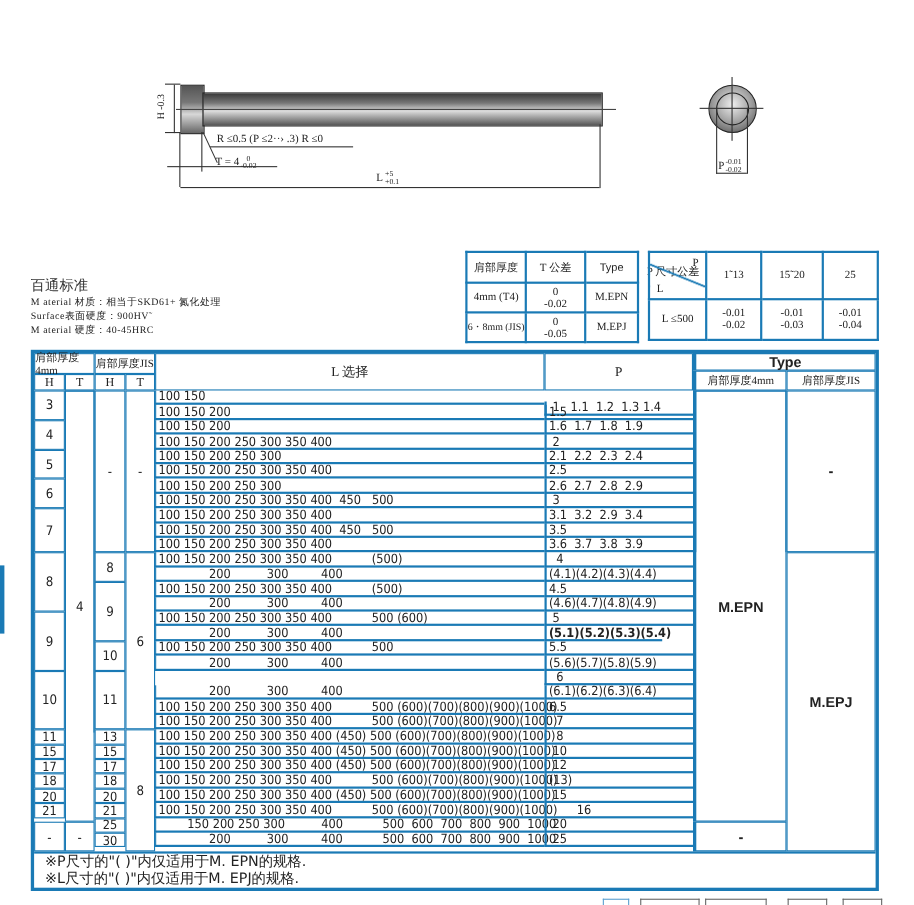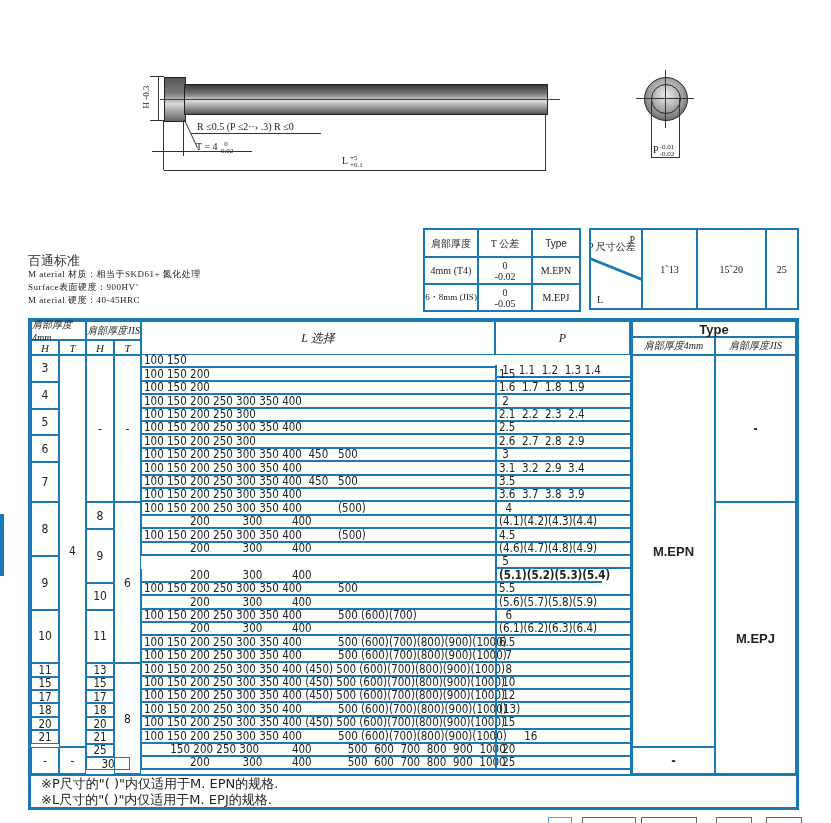--- a/index.html
+++ b/index.html
@@ -10,21 +10,21 @@
   .pin-body{left:184px;top:84px;width:362px;height:29px;background:linear-gradient(#3a3a3a,#777 30%,#dcdcdc 55%,#555);border:1px solid #222;}
   .axis{background:#333;height:1px;}
   .vline{background:#333;width:1px;}
   .dim-text{font-size:10px;font-family:"Liberation Serif",serif;}
   table.tol{border-collapse:collapse;font-family:"Liberation Serif",serif;font-size:10px;}
   table.tol td{border:2px solid #1a7ab5;text-align:center;padding:0;line-height:11px;}
   .main{left:28px;top:318px;width:771px;height:492px;border:3px solid #1a7ab5;box-sizing:border-box;}
   .cell{position:absolute;box-sizing:border-box;border:1px solid #1a7ab5;display:flex;align-items:center;justify-content:center;font-size:12px;}
   .row-l{position:absolute;box-sizing:border-box;border-bottom:2px solid #1a7ab5;font-size:11.5px;line-height:12px;white-space:pre;padding-left:2px;font-family:"DejaVu Sans Condensed","DejaVu Sans",sans-serif;display:flex;align-items:flex-end;}
   .row-p{position:absolute;box-sizing:border-box;border-bottom:2px solid #1a7ab5;font-size:11.5px;line-height:12px;white-space:pre;padding-left:2px;display:flex;align-items:flex-end;}
-  .hdr{font-family:"Liberation Serif",serif;font-size:11px;font-style:italic;}
+  .hdr{font-family:"Liberation Serif",serif;font-size:11px;}
   .note{font-size:13px;font-family:"DejaVu Sans",sans-serif;}
   .type-big{font-weight:bold;font-family:"Liberation Sans",sans-serif;font-size:13px;}
 </style>
 </head>
 <body>
 
 <div>
   <div class="abs vline" style="left:150px;top:76px;height:1px;width:14px;background:#333"></div>
   <div class="abs vline" style="left:150px;top:120px;height:1px;width:14px;background:#333"></div>
   <div class="abs vline" style="left:158px;top:77px;height:44px;"></div>
@@ -93,20 +93,35 @@
 <table class="abs tol" style="left:589px;top:228px;width:210px;height:82px;">
   <tbody>
       <tr style="height:30px">
     <td style="width:50px;position:relative;background:linear-gradient(to top right,transparent calc(50% - 1px),#1a7ab5 50%,transparent calc(50% + 1px)) ,#fff;background:linear-gradient(22deg,transparent 48%,#1a7ab5 49%,#1a7ab5 51%,transparent 52%);">
       <span style="position:absolute;right:6px;top:4px;">P</span>
       <span style="position:absolute;left:6px;bottom:3px;">L</span>
     </td>
     <td>1˜13</td>
     <td>15˜20</td>
     <td>25</td>
+  </tr>
+  <tr style="height:26px">
+    <td>L ≤500</td>
+    <td>
+          <div>-0.01</div>
+          <div>-0.02</div>
+        </td>
+    <td>
+          <div>-0.01</div>
+          <div>-0.03</div>
+        </td>
+    <td>
+          <div>-0.01</div>
+          <div>-0.04</div>
+        </td>
   </tr>
 </tbody>
   </table>
 
 <div class="abs" style="left:0;top:514px;width:4px;height:62px;background:#1a7ab5;"></div>
 
 <div class="abs main">
 
   <div class="cell hdr" style="left:0;top:0;width:55px;height:19px;font-size:10px;">肩部厚度4mm</div>
   <div class="cell hdr" style="left:55px;top:0;width:55px;height:19px;font-size:10px;">肩部厚度JIS</div>
@@ -167,28 +182,28 @@
     <div class="row-l" style="left: 110px; top: 168px; width: 354px; height: 13.4px; border-left: 1px solid rgb(26, 122, 181);">100 150 200 250 300 350 400</div>
     <div class="row-p" style="left: 464px; top: 168px; width: 135px; height: 13.4px; border-left: 2px solid rgb(26, 122, 181);">3.6  3.7  3.8  3.9</div>
     <div class="row-l" style="left: 110px; top: 181.4px; width: 354px; height: 13.4px; border-left: 1px solid rgb(26, 122, 181);">100 150 200 250 300 350 400           (500)</div>
     <div class="row-p" style="left: 464px; top: 181.4px; width: 135px; height: 13.4px; border-left: 2px solid rgb(26, 122, 181);">  4</div>
     <div class="row-l" style="left: 110px; top: 194.8px; width: 354px; height: 13.4px; border-left: 1px solid rgb(26, 122, 181);">              200          300         400</div>
     <div class="row-p" style="left: 464px; top: 194.8px; width: 135px; height: 13.4px; border-left: 2px solid rgb(26, 122, 181);">(4.1)(4.2)(4.3)(4.4)</div>
     <div class="row-l" style="left: 110px; top: 208.2px; width: 354px; height: 13.4px; border-left: 1px solid rgb(26, 122, 181);">100 150 200 250 300 350 400           (500)</div>
     <div class="row-p" style="left: 464px; top: 208.2px; width: 135px; height: 13.4px; border-left: 2px solid rgb(26, 122, 181);">4.5</div>
     <div class="row-l" style="left: 110px; top: 221.6px; width: 354px; height: 13.4px; border-left: 1px solid rgb(26, 122, 181);">              200          300         400</div>
     <div class="row-p" style="left: 464px; top: 221.6px; width: 135px; height: 13.4px; border-left: 2px solid rgb(26, 122, 181);">(4.6)(4.7)(4.8)(4.9)</div>
+    <div class="row-l" style="left: 110px; top: 235px; width: 354px; height: 13.4px; border-left: 1px solid rgb(26, 122, 181);">100 150 200 250 300 350 400           500 (600)</div>
     <div class="row-p" style="left: 464px; top: 235px; width: 135px; height: 13.4px; border-left: 2px solid rgb(26, 122, 181);"> 5</div>
     <div class="row-l" style="left: 110px; top: 248.4px; width: 354px; height: 13.4px; border-left: 1px solid rgb(26, 122, 181);">              200          300         400</div>
     <div class="row-p" style="left: 464px; top: 248.4px; width: 107px; height: 13.4px; border-left: 2px solid rgb(26, 122, 181); font-weight: bold;">(5.1)(5.2)(5.3)(5.4)</div>
     <div class="row-l" style="left: 110px; top: 261.8px; width: 354px; height: 13.4px; border-left: 1px solid rgb(26, 122, 181);">100 150 200 250 300 350 400           500</div>
     <div class="row-p" style="left: 464px; top: 261.8px; width: 135px; height: 13.4px; border-left: 2px solid rgb(26, 122, 181);">5.5</div>
     <div class="row-l" style="left: 110px; top: 275.2px; width: 354px; height: 13.4px; border-left: 1px solid rgb(26, 122, 181);">              200          300         400</div>
     <div class="row-p" style="left: 464px; top: 275.2px; width: 135px; height: 13.4px; border-left: 2px solid rgb(26, 122, 181);">(5.6)(5.7)(5.8)(5.9)</div>
-    <div class="row-l" style="left: 110px; top: 288.6px; width: 354px; height: 13.4px; border-left: 1px solid rgb(26, 122, 181);">100 150 200 250 300 350 400           500 (600)(700)</div>
     <div class="row-p" style="left: 464px; top: 288.6px; width: 135px; height: 13.4px; border-left: 2px solid rgb(26, 122, 181);">  6</div>
     <div class="row-l" style="left: 110px; top: 302px; width: 354px; height: 13.4px; border-left: 1px solid rgb(26, 122, 181);">              200          300         400</div>
     <div class="row-p" style="left: 464px; top: 302px; width: 135px; height: 13.4px; border-left: 2px solid rgb(26, 122, 181);">(6.1)(6.2)(6.3)(6.4)</div>
     <div class="row-l" style="left: 110px; top: 315.4px; width: 354px; height: 13.4px; border-left: 1px solid rgb(26, 122, 181);">100 150 200 250 300 350 400           500 (600)(700)(800)(900)(1000)</div>
     <div class="row-p" style="left: 464px; top: 315.4px; width: 135px; height: 13.4px; border-left: 2px solid rgb(26, 122, 181);">6.5</div>
     <div class="row-l" style="left: 110px; top: 328.8px; width: 354px; height: 13.4px; border-left: 1px solid rgb(26, 122, 181);">100 150 200 250 300 350 400           500 (600)(700)(800)(900)(1000)</div>
     <div class="row-p" style="left: 464px; top: 328.8px; width: 135px; height: 13.4px; border-left: 2px solid rgb(26, 122, 181);">  7</div>
     <div class="row-l" style="left: 110px; top: 342.2px; width: 354px; height: 13.4px; border-left: 1px solid rgb(26, 122, 181);">100 150 200 250 300 350 400 (450) 500 (600)(700)(800)(900)(1000)</div>
     <div class="row-p" style="left: 464px; top: 342.2px; width: 135px; height: 13.4px; border-left: 2px solid rgb(26, 122, 181);">  8</div>
     <div class="row-l" style="left: 110px; top: 355.6px; width: 354px; height: 13.4px; border-left: 1px solid rgb(26, 122, 181);">100 150 200 250 300 350 400 (450) 500 (600)(700)(800)(900)(1000)</div>
@@ -223,21 +238,21 @@
     <div class="cell" style="left: 55px; top: 208.2px; width: 28px; height: 53.6px;">9</div>
     <div class="cell" style="left: 55px; top: 261.8px; width: 28px; height: 26.8px;">10</div>
     <div class="cell" style="left: 55px; top: 288.6px; width: 28px; height: 53.6px;">11</div>
     <div class="cell" style="left: 55px; top: 342.2px; width: 28px; height: 13.4px; font-size: 11.5px;">13</div>
     <div class="cell" style="left: 55px; top: 355.6px; width: 28px; height: 13.4px; font-size: 11.5px;">15</div>
     <div class="cell" style="left: 55px; top: 369px; width: 28px; height: 13.4px; font-size: 11.5px;">17</div>
     <div class="cell" style="left: 55px; top: 382.4px; width: 28px; height: 13.4px; font-size: 11.5px;">18</div>
     <div class="cell" style="left: 55px; top: 395.8px; width: 28px; height: 13.4px; font-size: 11.5px;">20</div>
     <div class="cell" style="left: 55px; top: 409.2px; width: 28px; height: 13.4px; font-size: 11.5px;">21</div>
     <div class="cell" style="left: 55px; top: 422.6px; width: 28px; height: 13.4px; font-size: 11.5px;">25</div>
-    <div class="cell" style="left: 55px; top: 436px; width: 44px; height: 13.4px; font-size: 11.5px;">30</div>
+    <div class="cell" style="left: 55px; top: 436px; width: 28px; height: 13.4px; font-size: 11.5px;">30</div>
   </div>
 
 <div class="abs" style="left:548px;top:817px;width:270px;height:6px;">
   <div style="position:absolute;left:0;width:22px;height:8px;border:1px solid #5aa0d0;border-bottom:none;"></div>
   <div style="position:absolute;left:34px;width:52px;height:8px;border:1px solid #666;border-bottom:none;"></div>
   <div style="position:absolute;left:93px;width:54px;height:8px;border:1px solid #666;border-bottom:none;"></div>
   <div style="position:absolute;left:168px;width:34px;height:8px;border:1px solid #666;border-bottom:none;"></div>
   <div style="position:absolute;left:218px;width:34px;height:8px;border:1px solid #666;border-bottom:none;"></div>
 </div>
 

